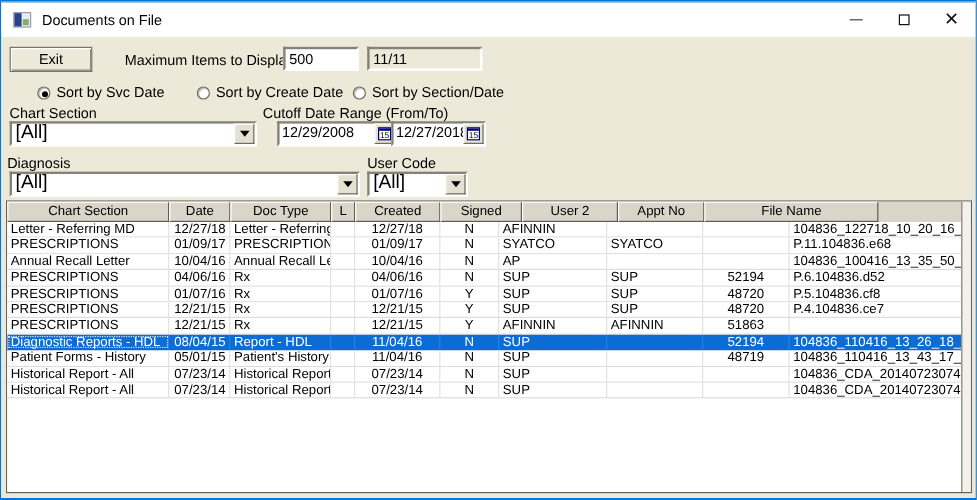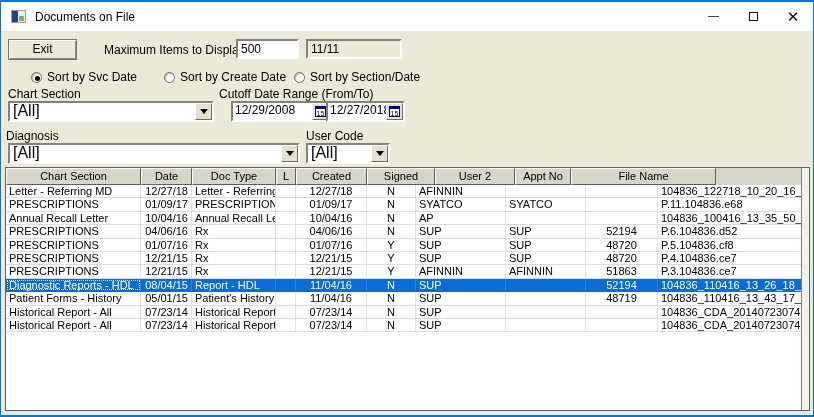--- a/index.html
+++ b/index.html
@@ -173,21 +173,21 @@
 
     <div id="doc-table" class="abs">
       <div id="table-header">
           <div class="hcell" style="width: 135px;">Chart Section</div>
           <div class="hcell" style="width: 51px;">Date</div>
           <div class="hcell" style="width: 84px;">Doc Type</div>
           <div class="hcell" style="width: 20px;">L</div>
           <div class="hcell" style="width: 71px;">Created</div>
           <div class="hcell" style="width: 68px;">Signed</div>
           <div class="hcell" style="width: 80px;">User 2</div>
-          <div class="hcell" style="width: 56px;">Appt No</div>
+          <div class="hcell" style="width: 72px;">Appt No</div>
           <div class="hcell" style="width: 145px;">File Name</div>
         </div>
       <div id="table-body">
           <div class="trow">
             <div class="tcell align-left" style="width: 135px;">Letter - Referring MD</div>
             <div class="tcell align-right" style="width: 51px;">12/27/18</div>
             <div class="tcell align-left" style="width: 84px;">Letter - Referring</div>
             <div class="tcell align-center" style="width: 20px;"></div>
             <div class="tcell align-center" style="width: 71px;">12/27/18</div>
             <div class="tcell align-center" style="width: 49px;">N</div>
@@ -259,21 +259,20 @@
           <div class="trow">
             <div class="tcell align-left" style="width: 135px;">PRESCRIPTIONS</div>
             <div class="tcell align-right" style="width: 51px;">12/21/15</div>
             <div class="tcell align-left" style="width: 84px;">Rx</div>
             <div class="tcell align-center" style="width: 20px;"></div>
             <div class="tcell align-center" style="width: 71px;">12/21/15</div>
             <div class="tcell align-center" style="width: 49px;">Y</div>
             <div class="tcell align-left" style="width: 90px;">AFINNIN</div>
             <div class="tcell align-left" style="width: 80px;">AFINNIN</div>
             <div class="tcell align-center" style="width: 72px;">51863</div>
-            <div class="tcell align-left" style="width: 145px;">P.3.104836.ce7</div>
           </div>
           <div class="trow selected">
             <div class="tcell align-left focus-cell" style="width: 135px;">Diagnostic Reports - HDL</div>
             <div class="tcell align-right" style="width: 51px;">08/04/15</div>
             <div class="tcell align-left" style="width: 84px;">Report - HDL</div>
             <div class="tcell align-center" style="width: 20px;"></div>
             <div class="tcell align-center" style="width: 71px;">11/04/16</div>
             <div class="tcell align-center" style="width: 49px;">N</div>
             <div class="tcell align-left" style="width: 90px;">SUP</div>
             <div class="tcell align-left" style="width: 80px;"></div>

